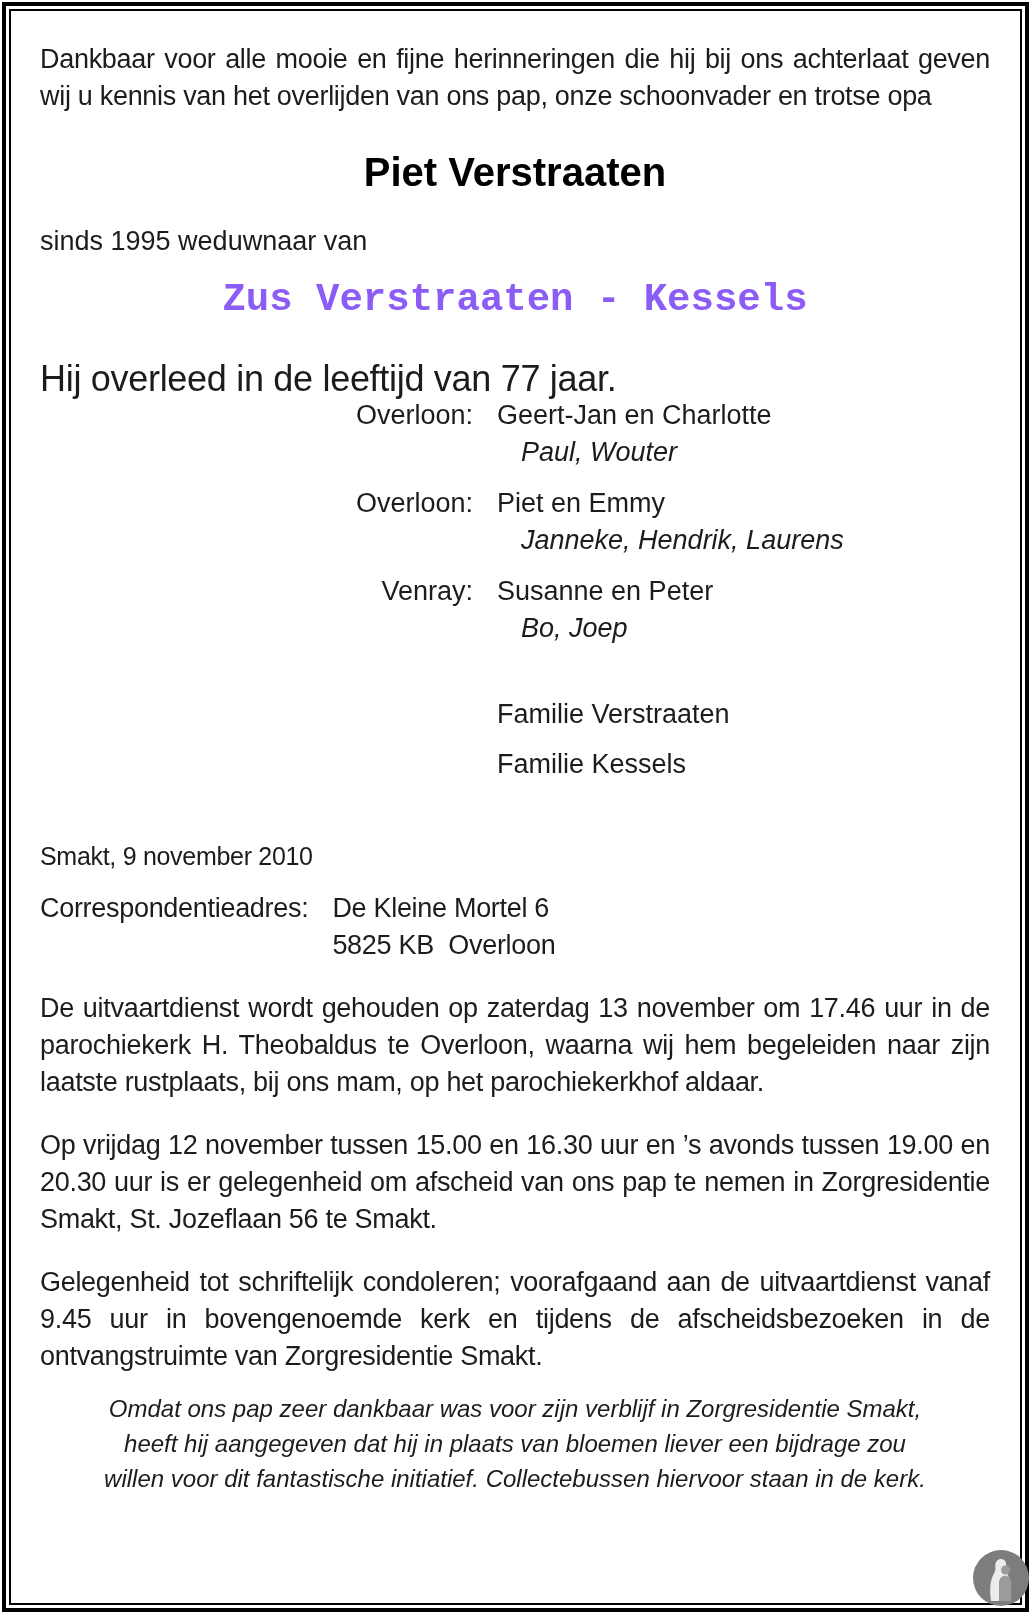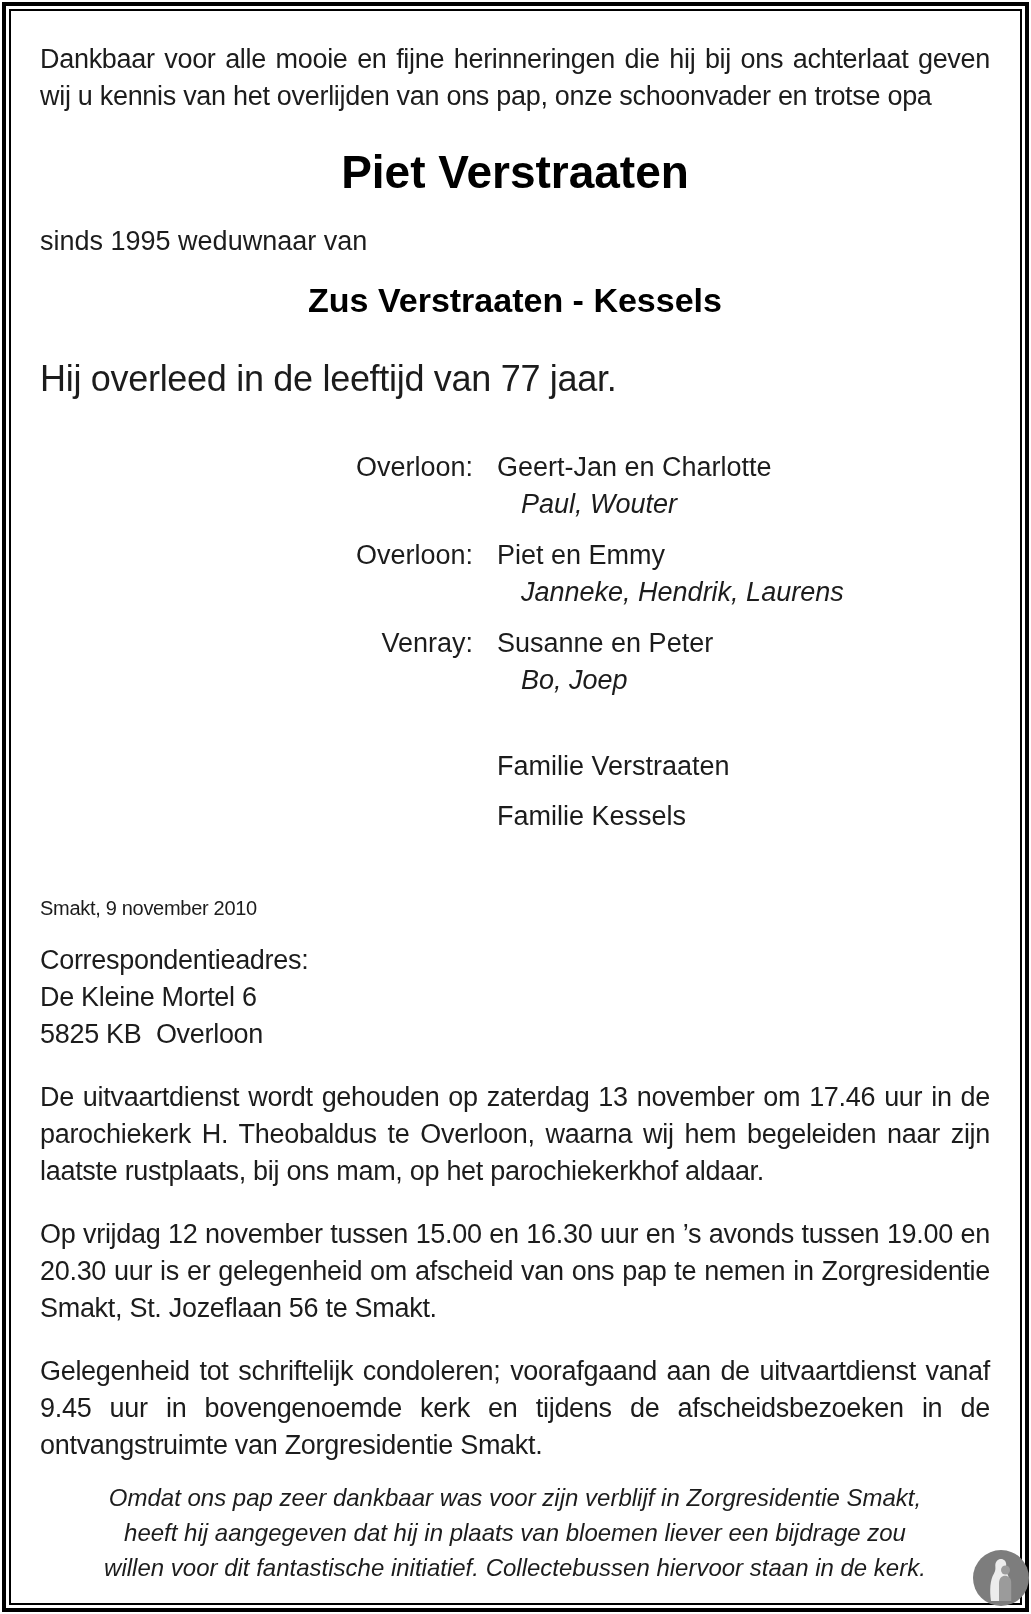--- a/index.html
+++ b/index.html
@@ -27,41 +27,42 @@
     box-sizing: border-box;
   }
   .intro {
     margin: 0;
     font-size: 27px; line-height: 37px;
     letter-spacing: -0.3px;
     text-align: justify;
   }
   .deceased-name {
     margin: 30px 0 0 0;
-    font-size: 46px; line-height: 54px;
+    font-size: 40px; line-height: 54px;
     font-weight: 700; color: #000;
     text-align: center;
   }
   .widower-line {
     margin-top: 24px;
     font-size: 27px; line-height: 37px;
     text-align: left;
   }
   .spouse-name {
     margin-top: 20px;
-    font-size: 34px; line-height: 40px;
-    font-weight: 700; color: #000000;
+    font-size: 39px; line-height: 40px;
+    font-weight: 700; color: #8b5cf6;
     text-align: center;
+    font-family: Liberation Mono, monospace;
   }
   .age-line {
     margin: 40px 0 0 0;
     font-size: 36px; line-height: 37px;
     letter-spacing: -0.3px;
   }
-  .family-list { margin-top: 52px; }
+  .family-list { }
   .family-row {
     display: flex;
     column-gap: 24px;
     margin-bottom: 14px;
     font-size: 27px; line-height: 37px;
   }
   .family-place {
     width: 433px; flex: 0 0 433px;
     text-align: right;
   }
@@ -70,29 +71,28 @@
     padding-left: 24px;
   }
   .families { margin-top: 49px; }
   .family-name-line {
     margin-left: 457px;
     font-size: 27px; line-height: 37px;
     margin-bottom: 13px;
   }
   .dateline {
     margin-top: 55px;
-    font-size: 20px; line-height: 37px;
+    font-size: 25px; line-height: 37px;
     letter-spacing: -0.3px;
   }
   .correspondence {
     margin-top: 15px;
     display: flex; column-gap: 24px;
     font-size: 27px; line-height: 37px;
     letter-spacing: -0.3px;
-    flex-direction: column;
   }
   .corr-address div { white-space: pre-wrap; }
   .body-par {
     margin: 26px 0 0 0;
     font-size: 27px; line-height: 37px;
     letter-spacing: -0.3px;
     text-align: justify;
   }
   .donation {
     margin-top: 16px;

